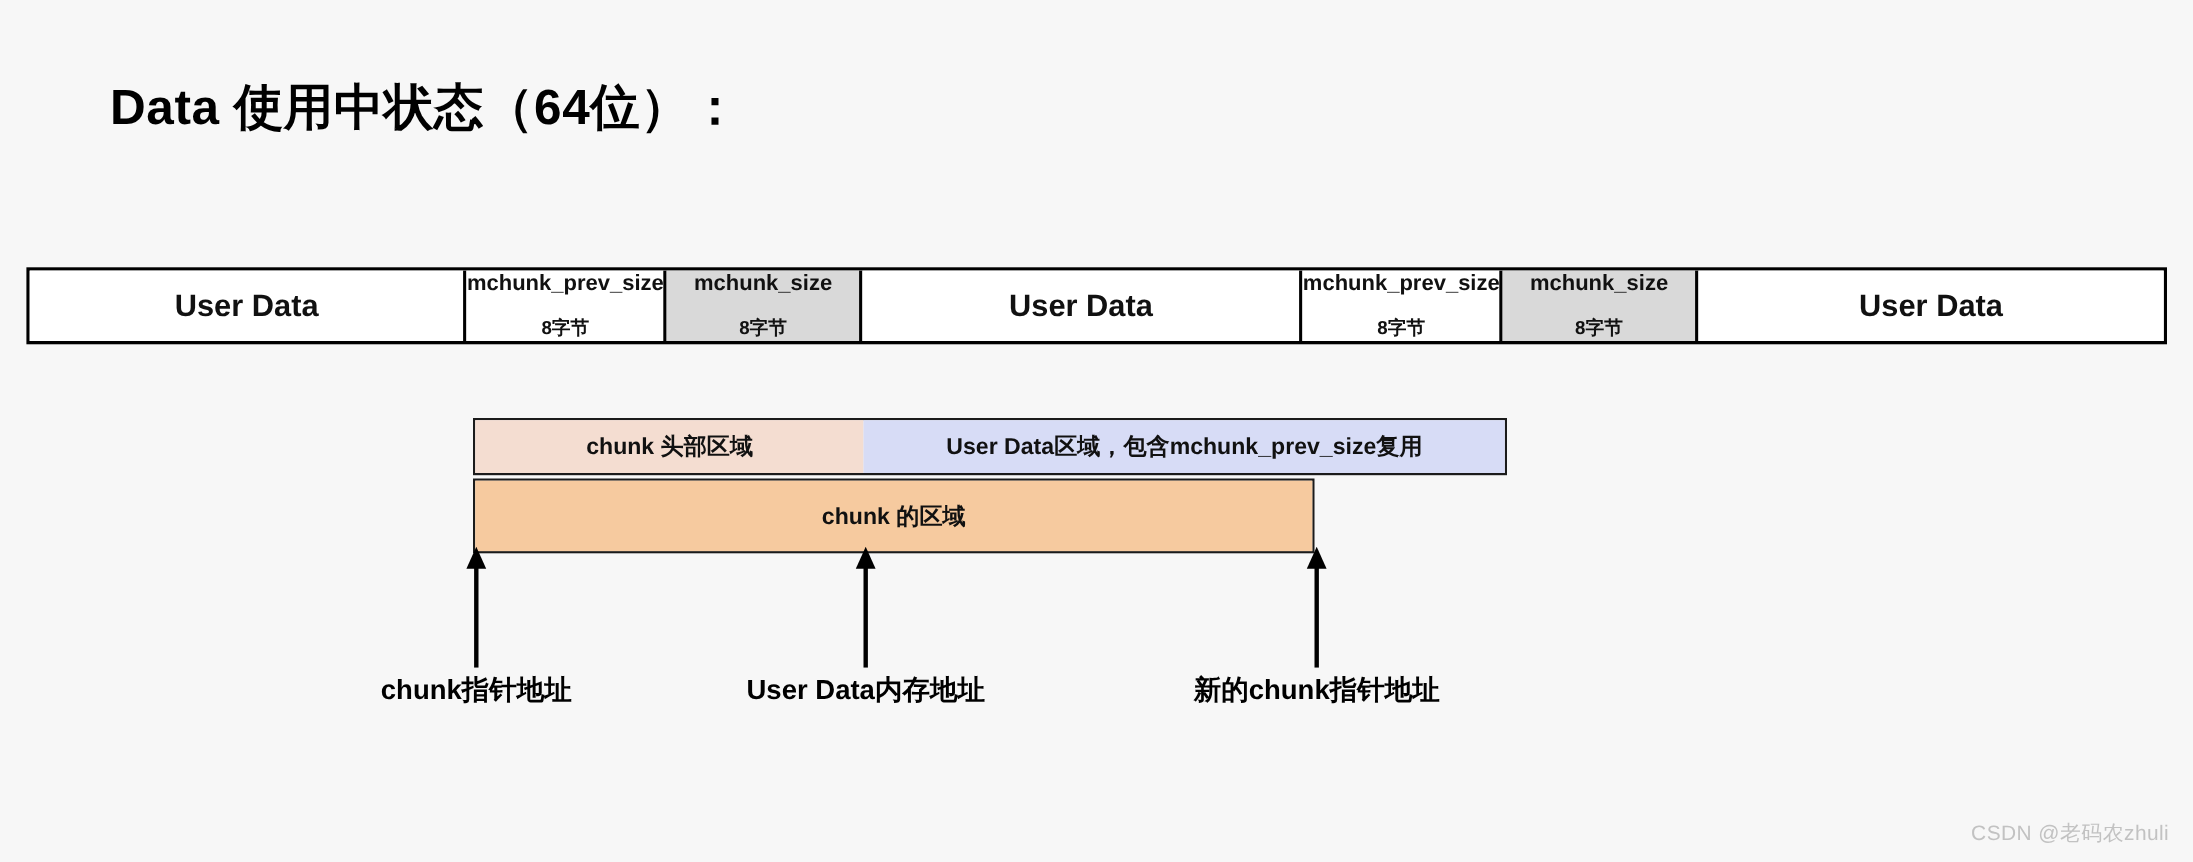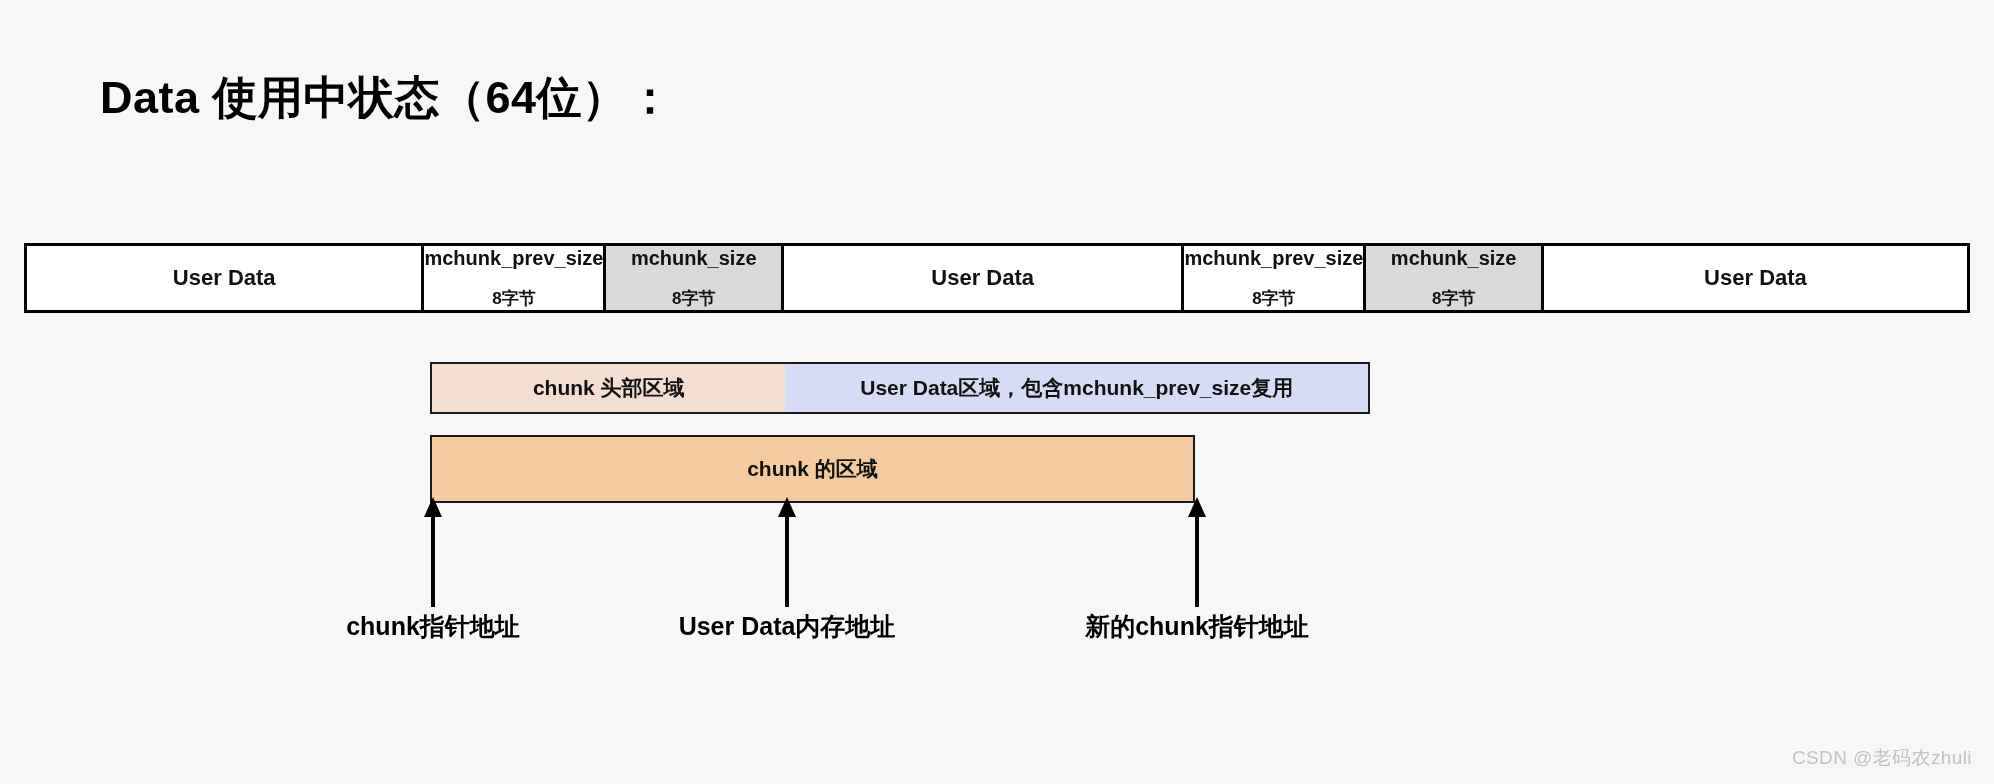--- a/index.html
+++ b/index.html
@@ -50,30 +50,30 @@
     font-size: 20px;
     font-weight: bold;
     white-space: nowrap;
   }
   .mem-cell .cell-sub {
     font-size: 17px;
     font-weight: bold;
     white-space: nowrap;
     margin-top: 16px;
   }
-  .mem-cell.big .cell-title { font-size: 22px; }
+  .mem-cell.big .cell-title { font-size: 28px; }
 
   
   .region-row {
     position: absolute;
     display: flex;
     border: 2px solid #1b1b1b;
   }
   #region-row-1 {
-    left: 430px; top: 362px;
+    left: 430px; top: 380px;
     width: 940px; height: 52px;
   }
   #region-row-2 {
     left: 430px; top: 435px;
     width: 765px; height: 68px;
   }
   .region-seg {
     display: flex;
     align-items: center;
     justify-content: center;

